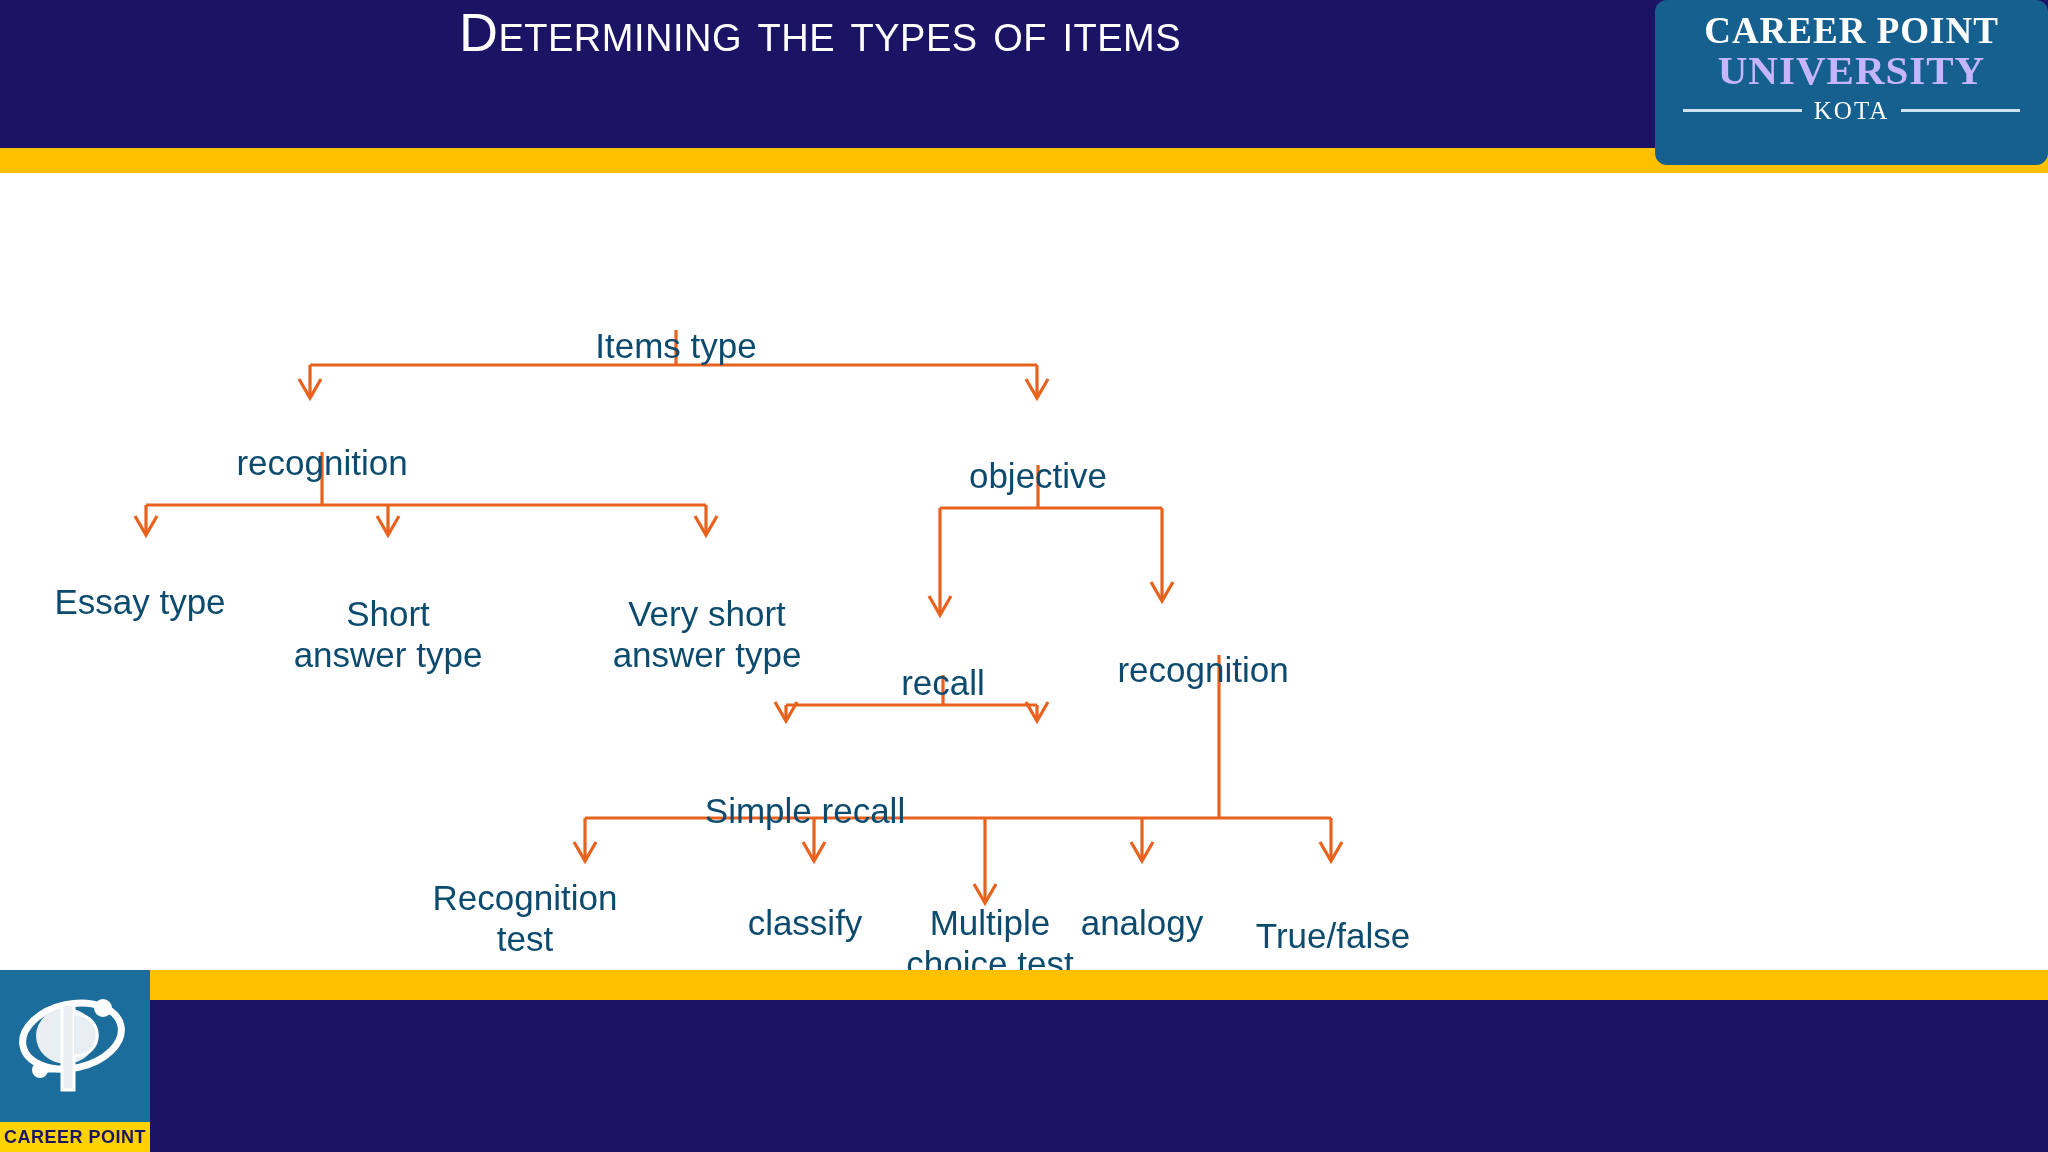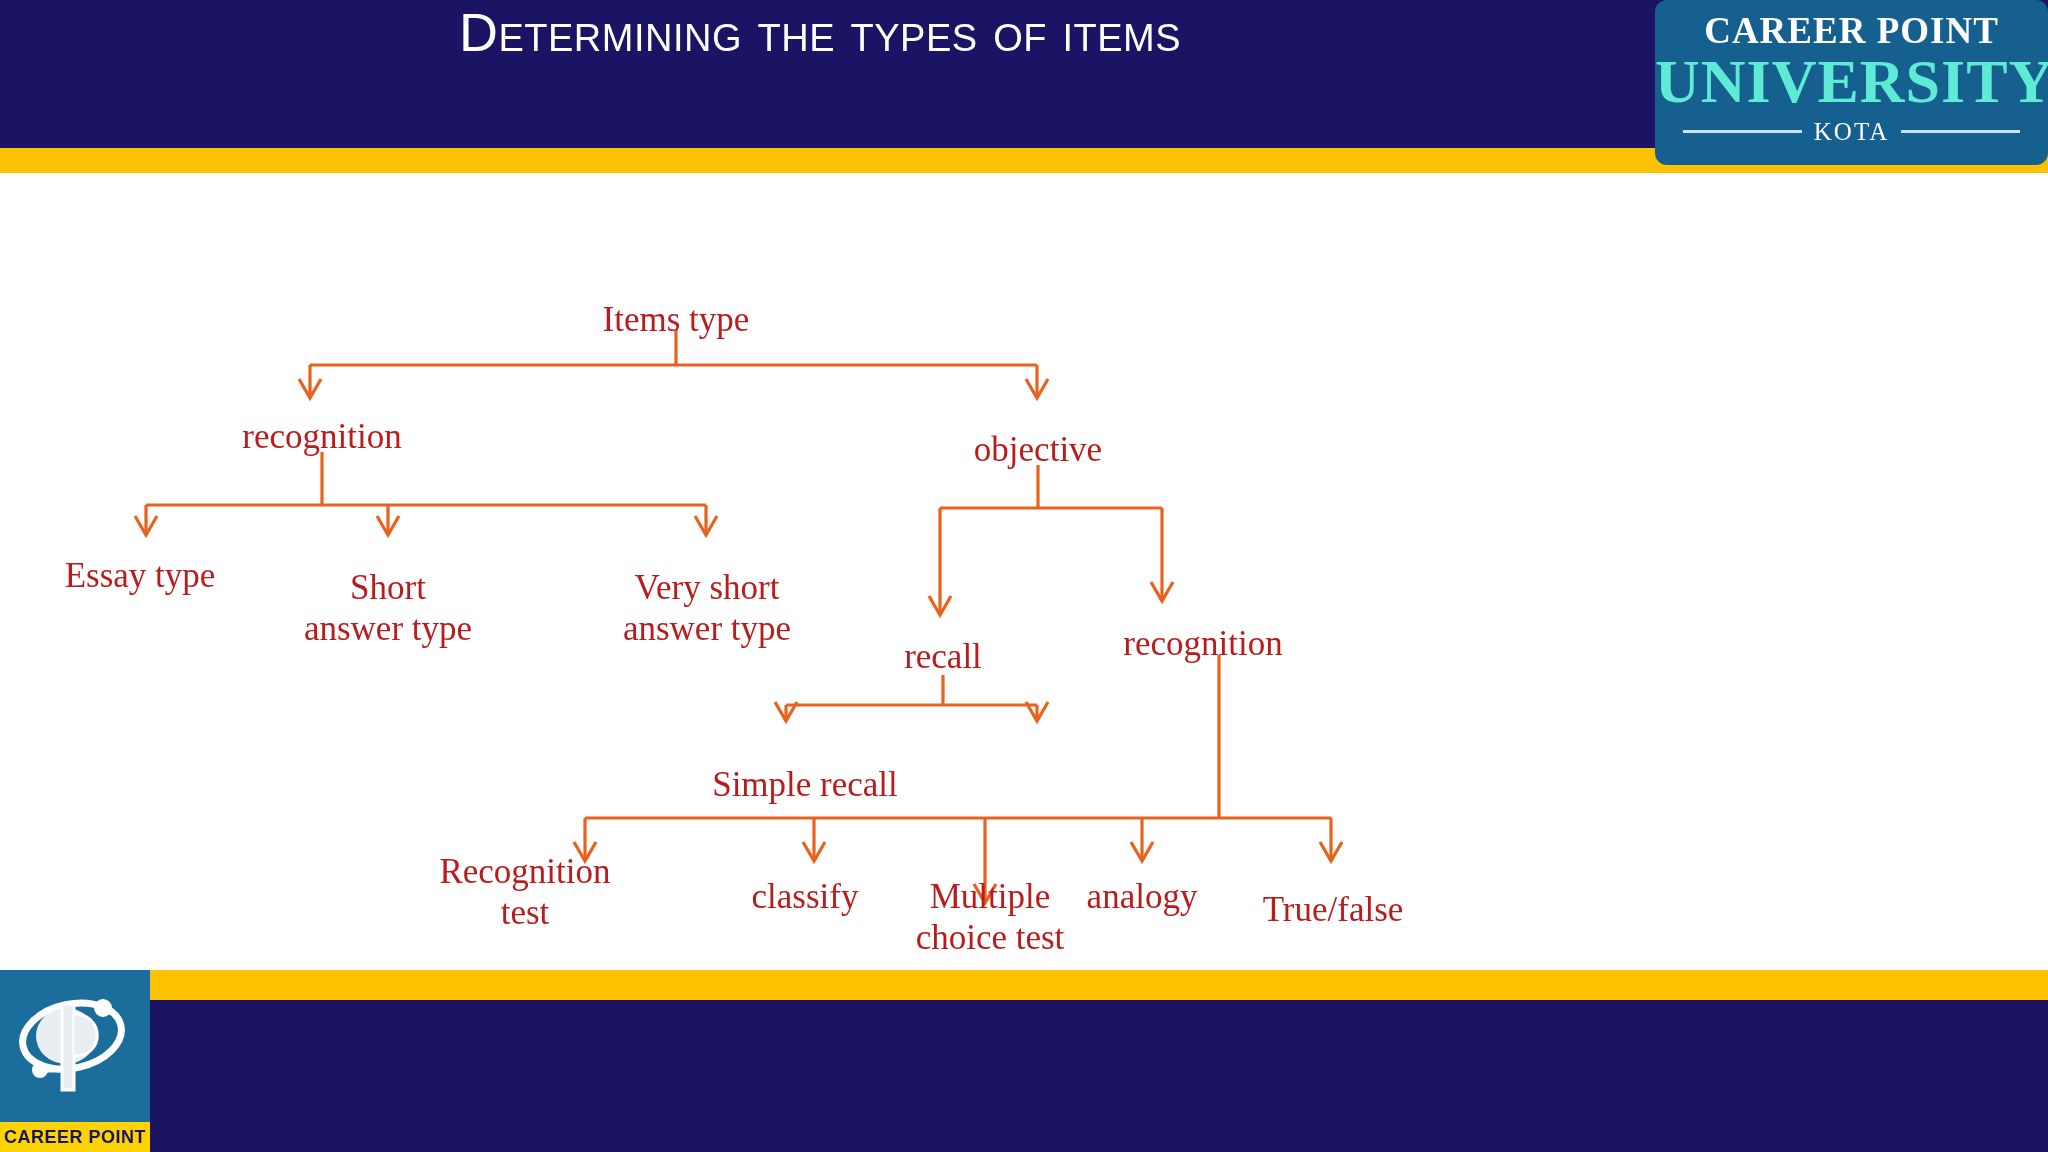--- a/index.html
+++ b/index.html
@@ -69,22 +69,22 @@
     font-family: "Liberation Serif", serif;
     font-weight: bold;
     color: #ffffff;
     font-size: 37px;
     letter-spacing: 1px;
     line-height: 1.02;
   }
   .uni-logo .l2 {
     font-family: "Liberation Serif", serif;
     font-weight: bold;
-    color: #5eead4;
-    font-size: 62px;
+    color: #c4b5fd;
+    font-size: 41px;
     letter-spacing: 1px;
     line-height: 1.0;
   }
   .uni-logo .l3row {
     display: flex;
     align-items: center;
     justify-content: center;
     gap: 12px;
     margin-top: 6px;
     padding: 0 28px;
@@ -145,26 +145,27 @@
   
   #diagram-svg {
     position: absolute;
     left: 0; top: 0;
     width: 2048px;
     height: 1152px;
     pointer-events: none;
   }
   .node {
     position: absolute;
-    color: #b91c1c;
-    font-family: Liberation Serif, serif;
+    color: #0c4a6e;
+    font-family: Liberation Sans, sans-serif;
     font-size: 35px;
     line-height: 1.16;
     text-align: center;
     white-space: pre-line;
+    margin-top: 26px;
   }
 </style>
 </head>
 <body>
 
 <div id="slide">
 
   <div class="header-band"></div>
   <div class="header-accent"></div>
   <div class="slide-title">Determining the types of  items</div>

